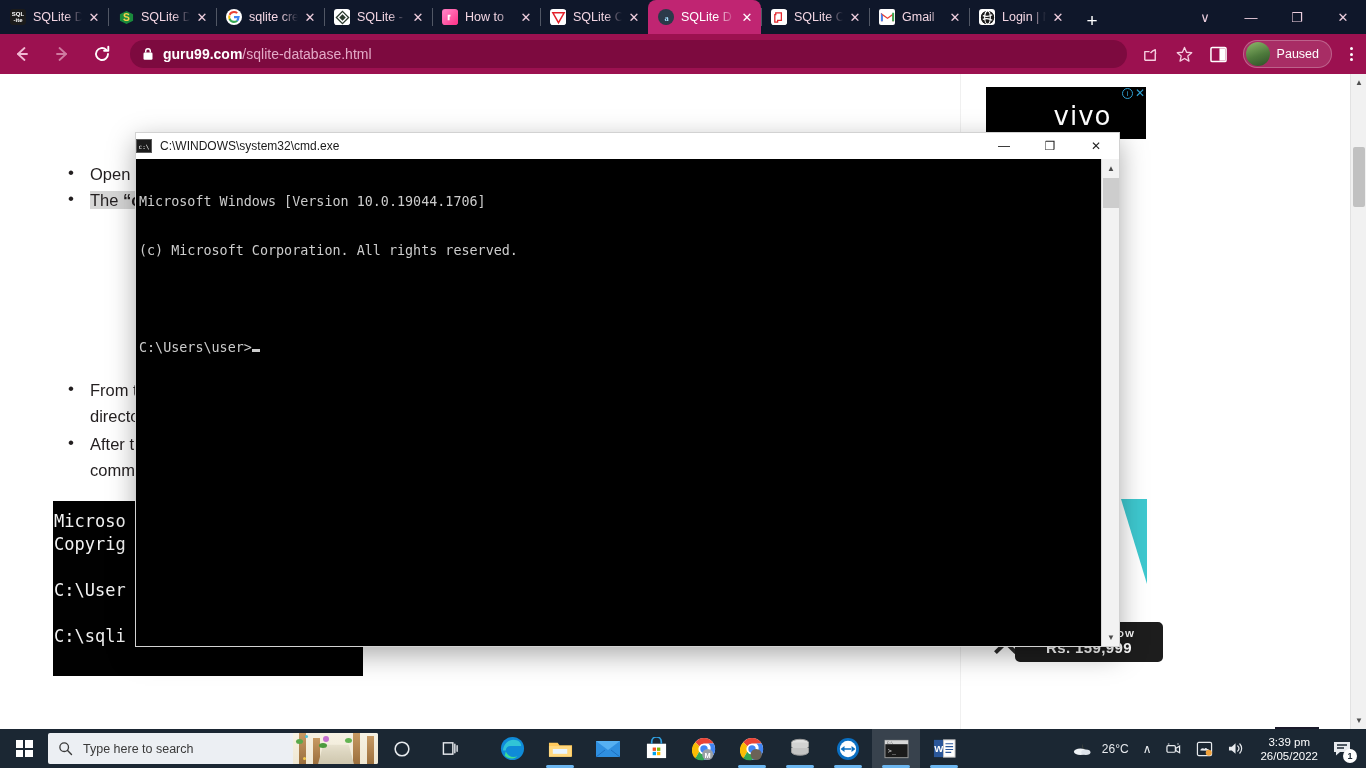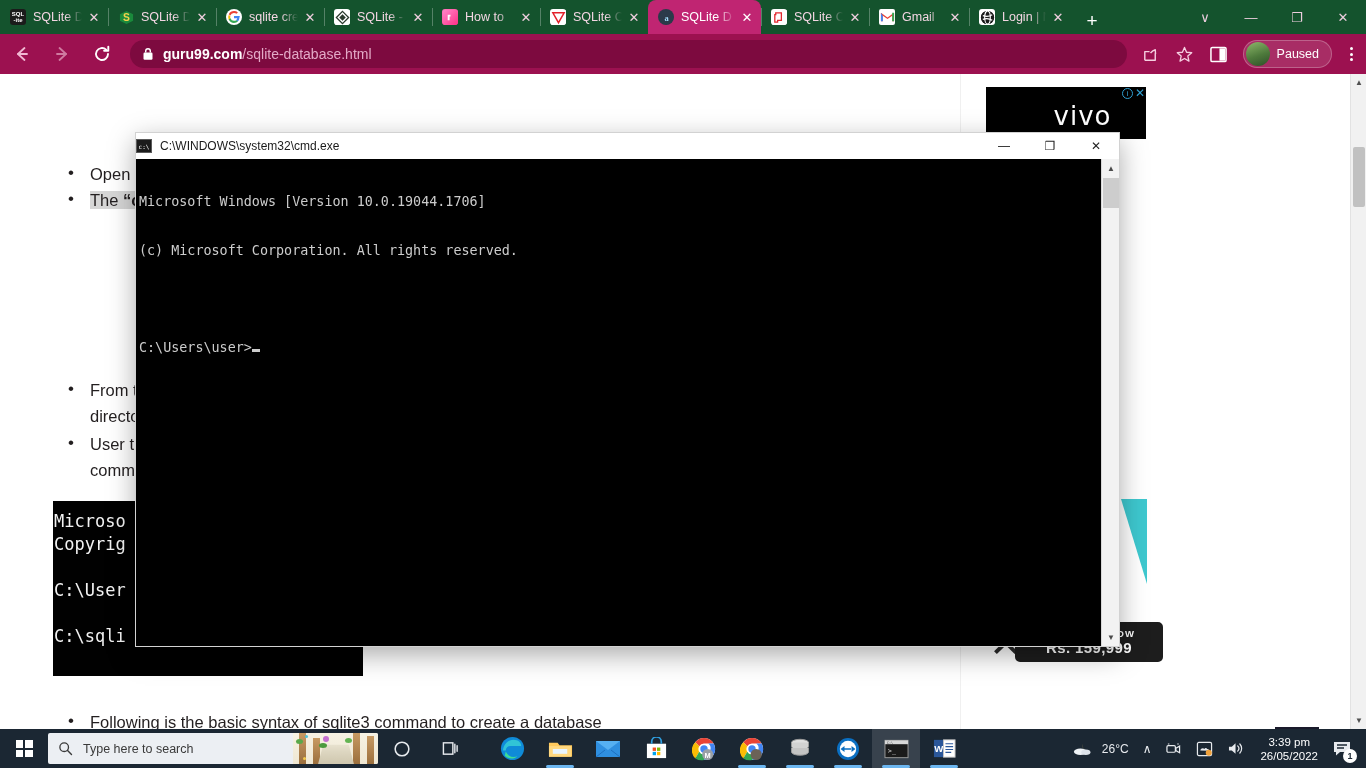--- a/index.html
+++ b/index.html
@@ -7,21 +7,21 @@
     width: 1366px; height: 768px;
     overflow: hidden;
     font-family: "Liberation Sans", sans-serif;
     background: #fff;
   }
   #screen { position: relative; width: 1366px; height: 768px; overflow: hidden; }
 
   
   .browser-chrome {
     position: absolute; left: 0; top: 0; width: 1366px; height: 74px;
-    background: #14532d;
+    background: #0f172a;
   }
   .tabstrip {
     position: absolute; left: 0; top: 0; height: 34px; width: 1366px;
     display: flex; align-items: flex-end;
   }
   .tab {
     position: relative;
     height: 34px;
     display: flex; align-items: center;
     padding: 0 6px 0 10px;
@@ -523,34 +523,31 @@
       <div class="bullet li2">
         <span class="hl">The </span><span class="b hl">“cmd”</span><span class="hl"> will open in the default user folder, on my machine, it is </span><span class="b hl">“C:\Users\MGA”</span><span class="hl">:</span>
       </div>
 
       <div class="bullet li3">
         <span>From t</span><br>
         <span>directo</span>
       </div>
 
       <div class="bullet li4">
-        <span>User t</span><br>
+        <span>After t</span><br>
         <span>comm</span>
       </div>
 
       <div class="page-console">Microso
 Copyrig
 
 C:\User
 
 C:\sqli</div>
 
-      <div class="bullet li5">
-        <span>Following is the basic syntax of sqlite3 command to create a database</span>
-      </div>
 
     </div>
 
     <div class="ad-rail">
       <div class="ad-banner">
         <div class="ad-vivo">vivo</div>
         <div class="ad-adchoice">
           <span class="ic">i</span>
           <span class="xx">✕</span>
         </div>

